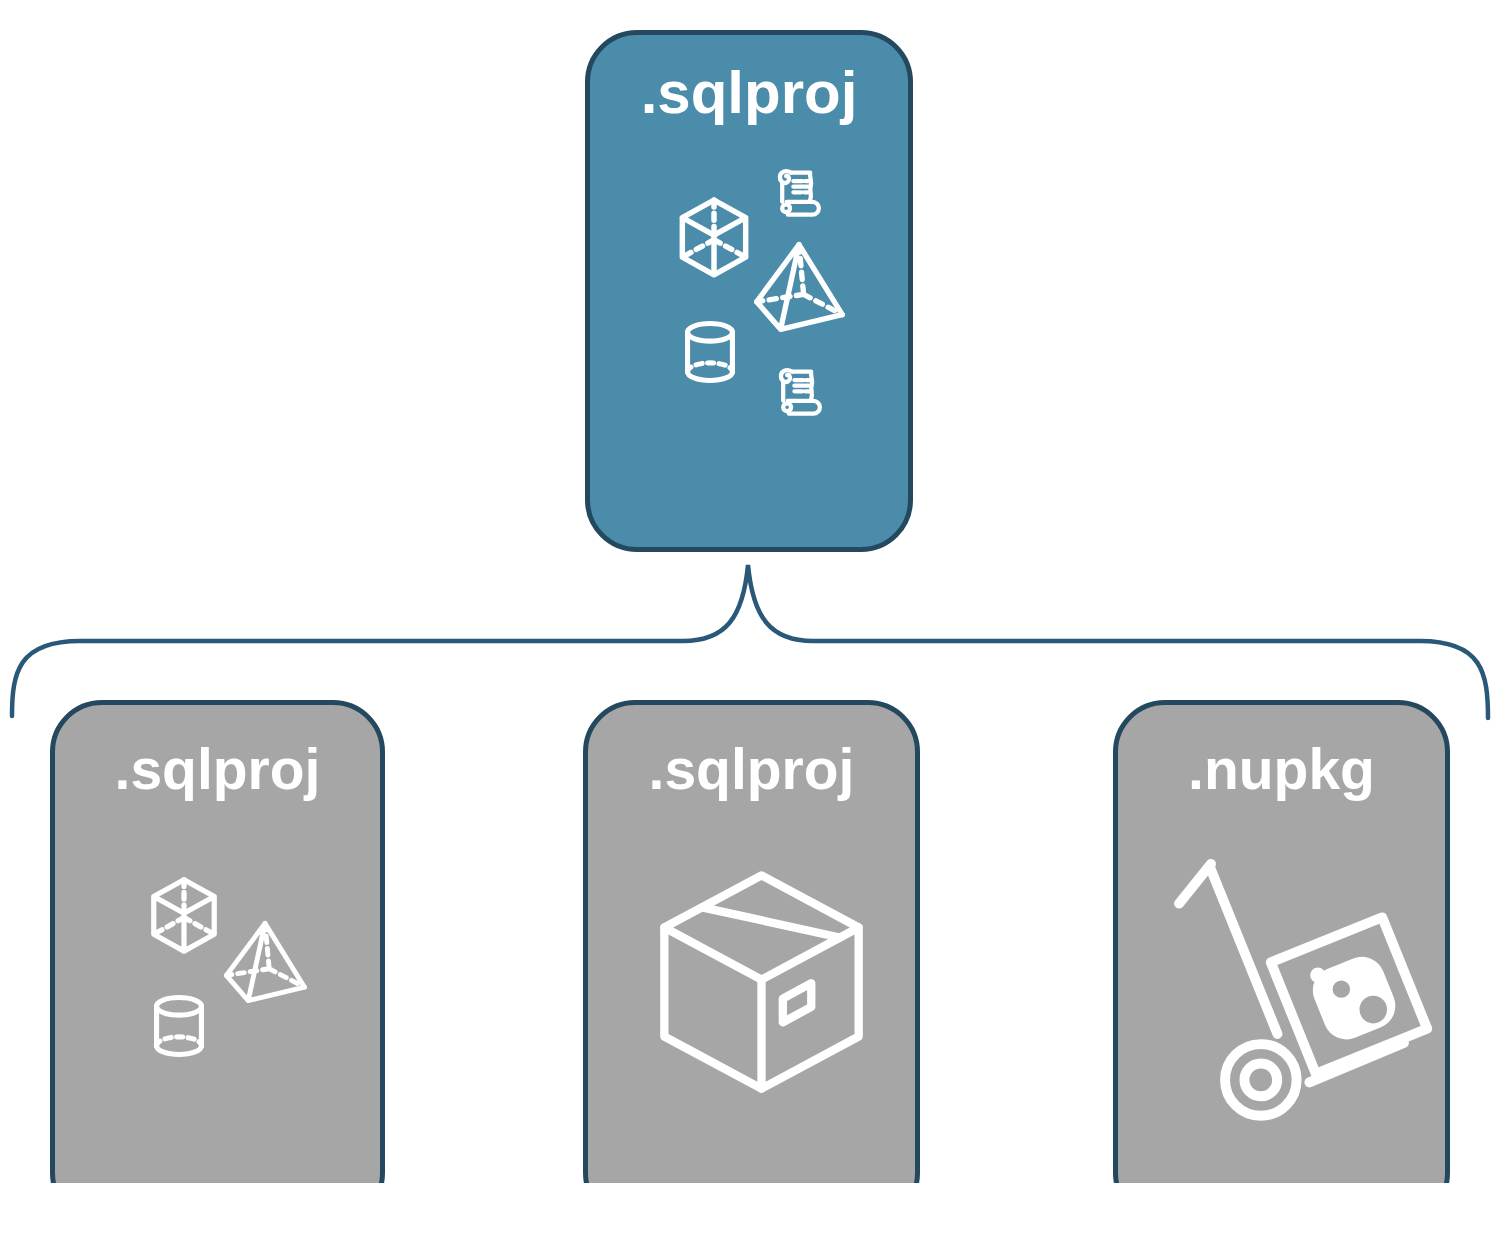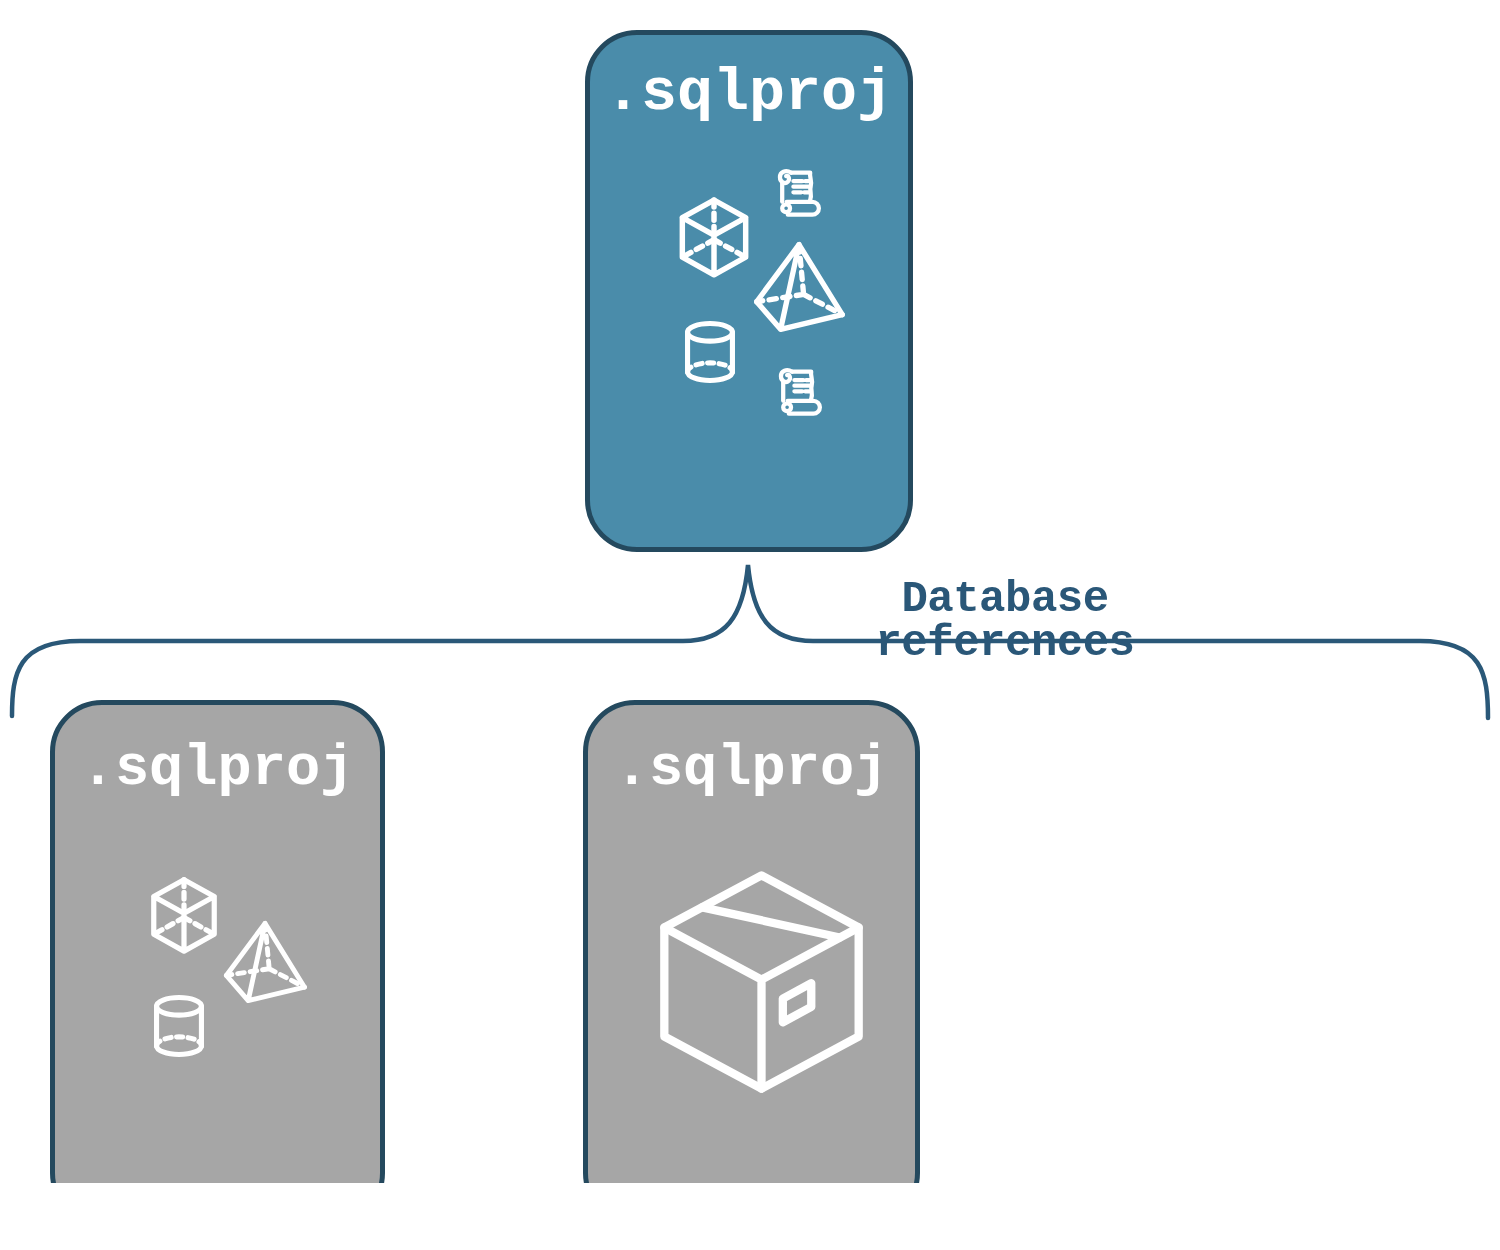--- a/index.html
+++ b/index.html
@@ -1,18 +1,18 @@
 <!DOCTYPE html>
 <html><head>
 <meta charset="utf-8">
 <style>
   html,body{margin:0;padding:0;background:#ffffff;}
   #stage{
     position:relative;width:1500px;height:1183px;background:#ffffff;
-    font-family:Liberation Mono, monospace;overflow:hidden;
+    font-family:Liberation Sans, sans-serif;overflow:hidden;
   }
   .card{position:absolute;border:5px solid #24495e;border-radius:52px;box-sizing:border-box;}
   .card.root{background:#4a8caa;}
   .card.gray{background:#a6a6a6;}
   .card-title{
     position:absolute;left:0;width:100%;text-align:center;color:#ffffff;
     font-weight:bold;line-height:1;letter-spacing:0px;
   }
   .root .card-title{top:28px;font-size:60px;}
   .gray .card-title{top:36px;font-size:57px;}
@@ -94,21 +94,20 @@
       </svg>
     <svg class="icon" style="left:182px;top:330px;width:56px;height:56px" viewBox="0 0 100 100">
         <use href="#ic-scroll" stroke-width="7.6"></use>
       </svg>
   </div>
 
   <svg id="brace" width="1500" height="180" viewBox="0 0 1500 180">
     <path d="M12,161 C12,118 18,86 80,86 L683,86 C726,86 743,62 748,10
              C753,62 770,86 813,86 L1420,86 C1482,86 1488,118 1488,163" fill="none" stroke="#2a5878" stroke-width="4.5" stroke-linecap="round"></path>
   </svg>
-  <div id="connector-label">Database references</div>
 
   <div class="card gray" style="left:50px;top:700px;width:335px;height:525px;">
     <div class="card-title">.sqlproj</div>
     <svg class="icon" style="left:85px;top:168px;width:88px;height:84px" viewBox="0 0 100 100">
         <use href="#ic-cube" stroke-width="6.2"></use>
       </svg>
     <svg class="icon" style="left:160px;top:215px;width:100px;height:84px" viewBox="0 0 100 100">
         <use href="#ic-pyramid" stroke-width="5.8"></use>
       </svg>
     <svg class="icon" style="left:90px;top:281px;width:68px;height:80px" viewBox="0 0 100 100">
@@ -116,14 +115,20 @@
       </svg>
   </div>
 
   <div class="card gray" style="left:583px;top:700px;width:337px;height:525px;">
     <div class="card-title">.sqlproj</div>
     <svg class="icon" style="left:55px;top:139px;width:237px;height:276px" viewBox="0 0 100 100">
         <use href="#ic-package" stroke-width="3.5"></use>
       </svg>
   </div>
 
+  <div class="card gray" style="left:1113px;top:700px;width:337px;height:525px;">
+    <div class="card-title">.nupkg</div>
+    <svg class="icon" style="left:57px;top:150px;width:256px;height:276px" viewBox="0 0 100 108">
+        <use href="#ic-handtruck" stroke-width="3.9"></use>
+      </svg>
+  </div>
 
 </div>
 
 </body></html>

